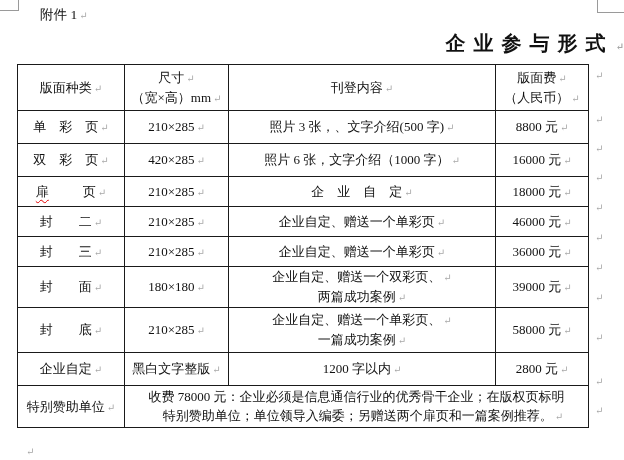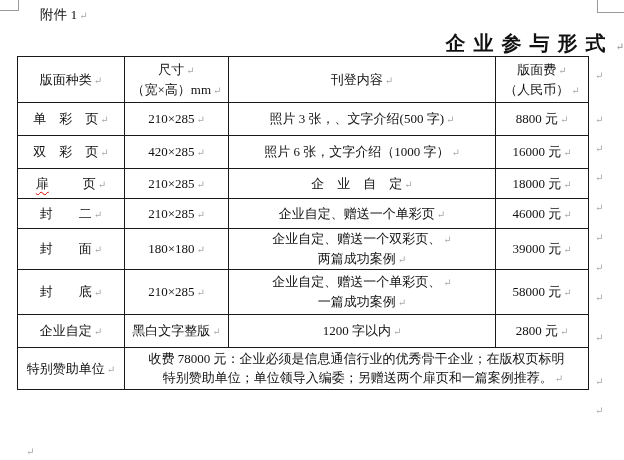--- a/index.html
+++ b/index.html
@@ -16,21 +16,21 @@
              border-right:1px solid #9a9a9a; border-bottom:1px solid #9a9a9a; }
   .crop-tr { position:absolute; left:597px; top:0; width:26px; height:12px;
              border-left:1px solid #9a9a9a; border-bottom:1px solid #9a9a9a; }
 
   .attachment { position:absolute; left:28px; top:6px; font-size:13.5px;margin-left:12px; }
   .doc-title  { position:absolute; left:0; top:30px; width:624px; text-align:right;
                 font-size:20px; font-weight:bold; letter-spacing:8px; }
   .doc-title .pmark { letter-spacing:0; }
 
   table.main {
-    position:absolute; left:17px; top:56px;
+    position:absolute; left:17px; top:64px;
     width:571px; border-collapse:collapse; table-layout:fixed;padding-left:27px;
   }
   td {
     border:1px solid #1a1a1a;
     text-align:center; vertical-align:middle;
     font-size:13px; line-height:19px;
     padding:0 2px; overflow:hidden;
   }
   tr.h46{height:46px} tr.h29{height:33px} tr.h30{height:30px}
   tr.h39{height:39px} tr.h45{height:45px} tr.h42{height:42px}
@@ -98,20 +98,26 @@
     <td><span>18000 元</span><span class="pmark">↵</span></td>
   </tr>
 
   <tr class="h30">
     <td><span>封　　二</span><span class="pmark">↵</span></td>
     <td><span>210×285</span><span class="pmark">↵</span></td>
     <td><span>企业自定、赠送一个单彩页</span><span class="pmark">↵</span></td>
     <td><span>46000 元</span><span class="pmark">↵</span></td>
   </tr>
 
+  <tr class="h30">
+    <td><span>封　　三</span><span class="pmark">↵</span></td>
+    <td><span>210×285</span><span class="pmark">↵</span></td>
+    <td><span>企业自定、赠送一个单彩页</span><span class="pmark">↵</span></td>
+    <td><span>36000 元</span><span class="pmark">↵</span></td>
+  </tr>
 
   <tr class="h39">
     <td><span>封　　面</span><span class="pmark">↵</span></td>
     <td><span>180×180</span><span class="pmark">↵</span></td>
     <td>
       <div><span>企业自定、赠送一个双彩页、</span><span class="pmark">↵</span></div>
       <div><span>两篇成功案例</span><span class="pmark">↵</span></div>
     </td>
     <td><span>39000 元</span><span class="pmark">↵</span></td>
   </tr>

